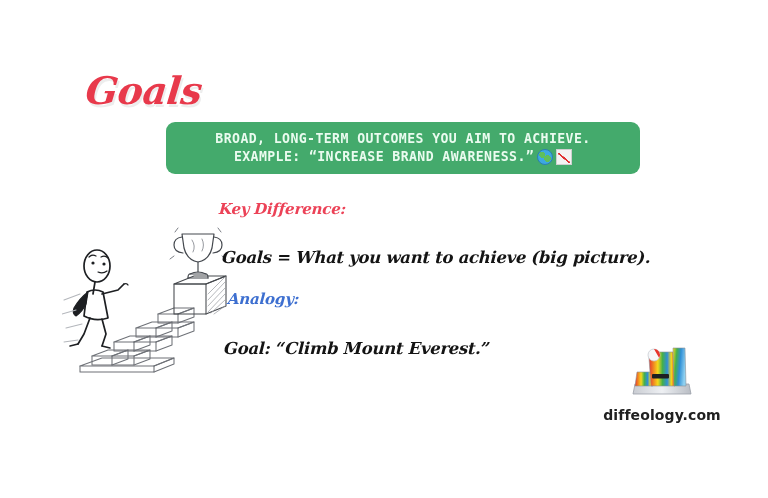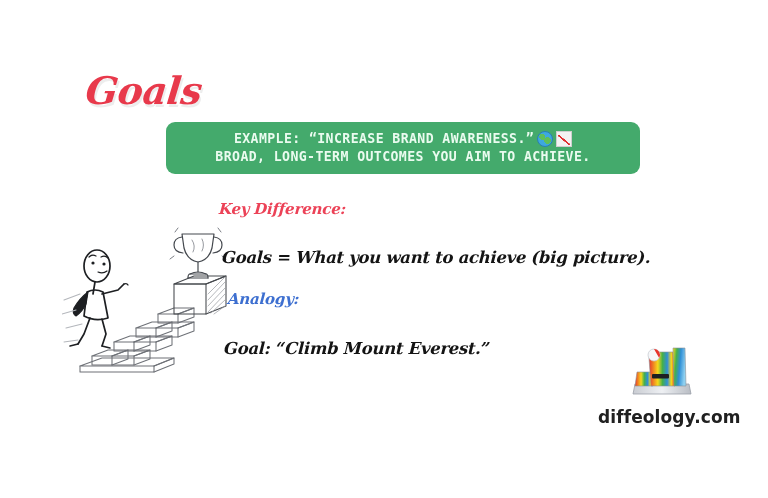--- a/index.html
+++ b/index.html
@@ -149,38 +149,38 @@
   }
   #logo-mark {
     width: 66px;
     height: 56px;
     margin: 0 auto;
     display: block;
   }
   #logo-text {
     margin-top: 7px;
     font-family: "DejaVu Sans", sans-serif;
-    font-size: 17px;
+    font-size: 14px;
     font-weight: bold;
     color: #202020;
     letter-spacing: 0.1px;
   }
 </style>
 </head>
 <body>
 
 <div id="page-title">Goals</div>
 
 <div id="definition-banner">
+  <div class="banner-line">BROAD, LONG-TERM OUTCOMES YOU AIM TO ACHIEVE.</div>
   <div class="banner-line banner-line-2">
     <span>EXAMPLE: “INCREASE BRAND AWARENESS.”</span>
     <span class="emoji-globe"></span>
     <span class="emoji-chart"></span>
   </div>
-  <div class="banner-line">BROAD, LONG-TERM OUTCOMES YOU AIM TO ACHIEVE.</div>
 </div>
 
 <svg id="illustration" viewBox="0 0 180 158">
   <g fill="none" stroke="#6e7177" stroke-width="1.05" stroke-linecap="round" stroke-linejoin="round">
 
     <path d="M18 144 L40 136 L112 136 L92 144 Z"></path>
     <path d="M18 144 L18 150 L92 150 L92 144"></path>
     <path d="M92 144 L112 136 L112 142 L92 150"></path>
 
     <path d="M30 134 L46 128 L66 128 L50 134 Z"></path>

